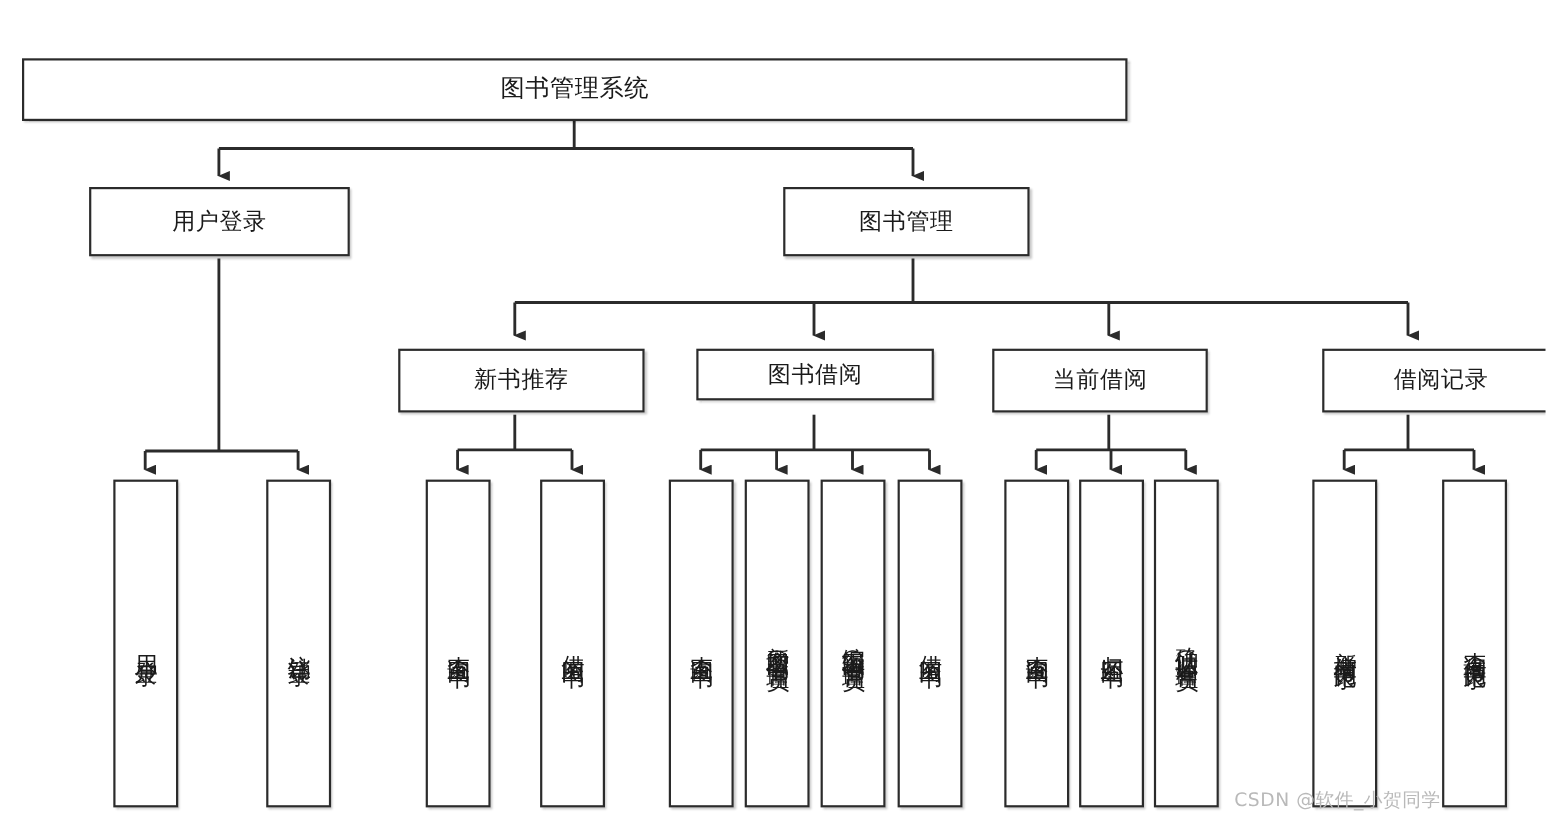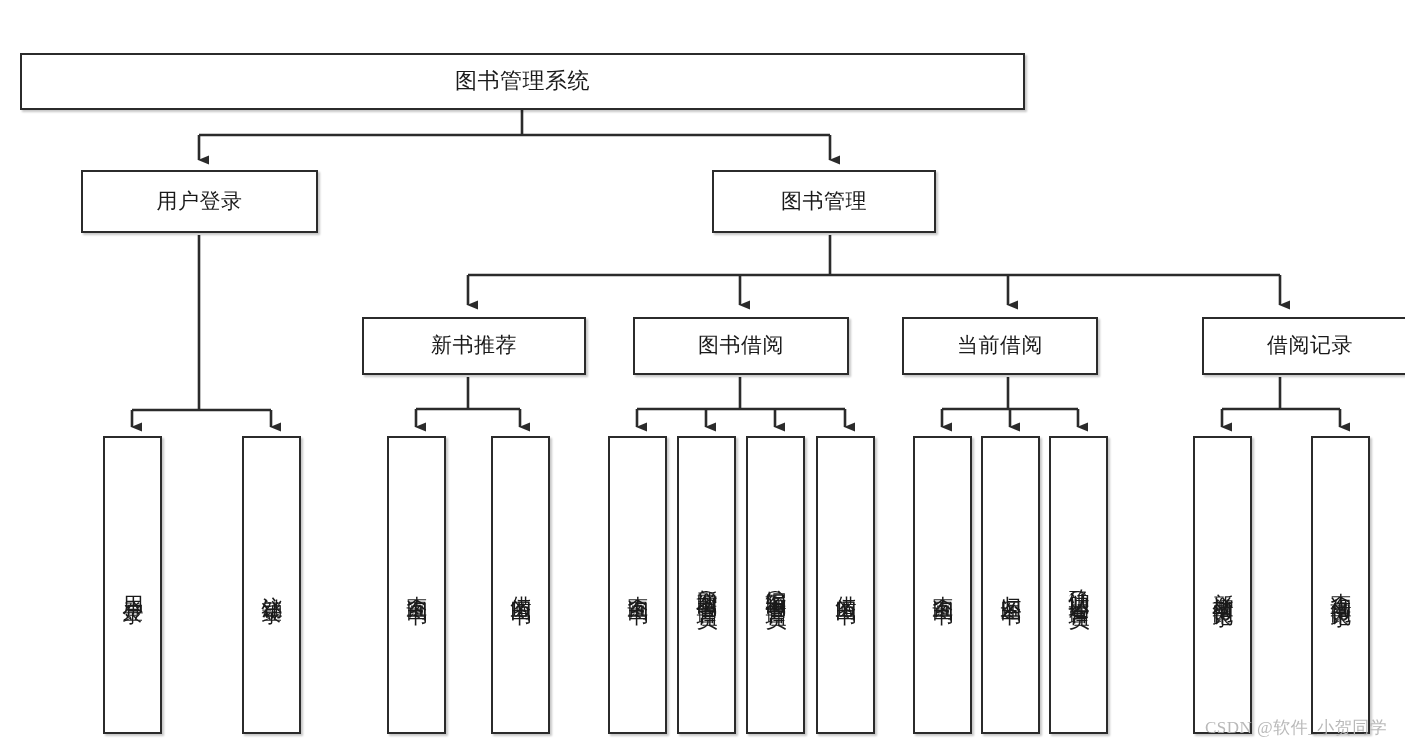--- a/index.html
+++ b/index.html
@@ -135,21 +135,21 @@
   <div class="node-box" style="left:81px; top:170px; width:237px; height:63px;">
     <span class="node-label-h">用户登录</span>
   </div>
   <div class="node-box" style="left:712px; top:170px; width:224px; height:63px;">
     <span class="node-label-h">图书管理</span>
   </div>
 
   <div class="node-box" style="left:362px; top:317px; width:224px; height:58px;">
     <span class="node-label-h">新书推荐</span>
   </div>
-  <div class="node-box" style="left:633px; top:317px; width:216px; height:58px;">
+  <div class="node-box" style="left:633px; top:317px; width:216px; height:47px;">
     <span class="node-label-h">图书借阅</span>
   </div>
   <div class="node-box" style="left:902px; top:317px; width:196px; height:58px;">
     <span class="node-label-h">当前借阅</span>
   </div>
   <div class="node-box" style="left:1172px; top:317px; width:216px; height:58px;margin-left:30px;">
     <span class="node-label-h">借阅记录</span>
   </div>
 
   <div class="leaf-box" style="left:103px; top:436px; width:59px; height:298px;">
@@ -189,15 +189,15 @@
     <span class="node-label-v">确认归还（管理员）</span>
   </div>
 
   <div class="leaf-box" style="left:1193px; top:436px; width:59px; height:298px;">
     <span class="node-label-v">新增借阅记录</span>
   </div>
   <div class="leaf-box" style="left:1311px; top:436px; width:59px; height:298px;">
     <span class="node-label-v">查询借阅记录</span>
   </div>
 
-  <div class="watermark" style="left:1205px; top:716px;font-family:Liberation Serif, serif;">CSDN @软件_小贺同学</div>
+  <div class="watermark" style="left:1122px; top:716px;">CSDN @软件_小贺同学</div>
 
 </div>
 
 </body></html>

